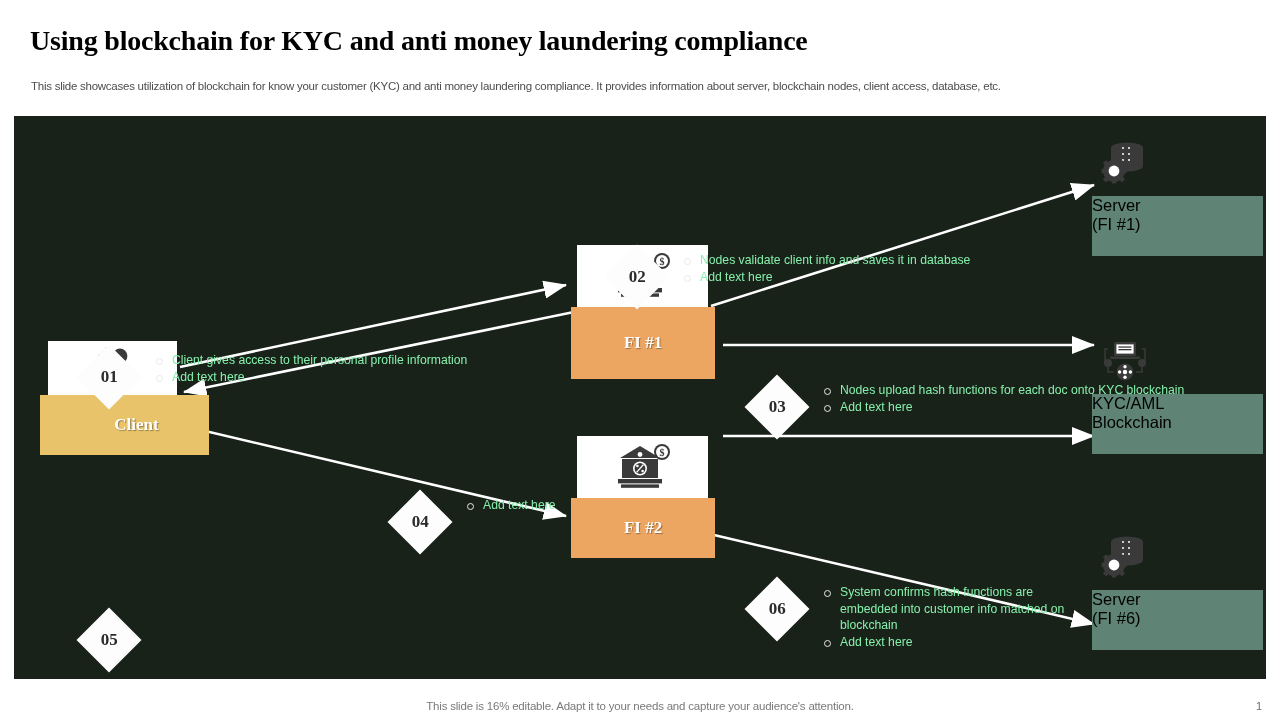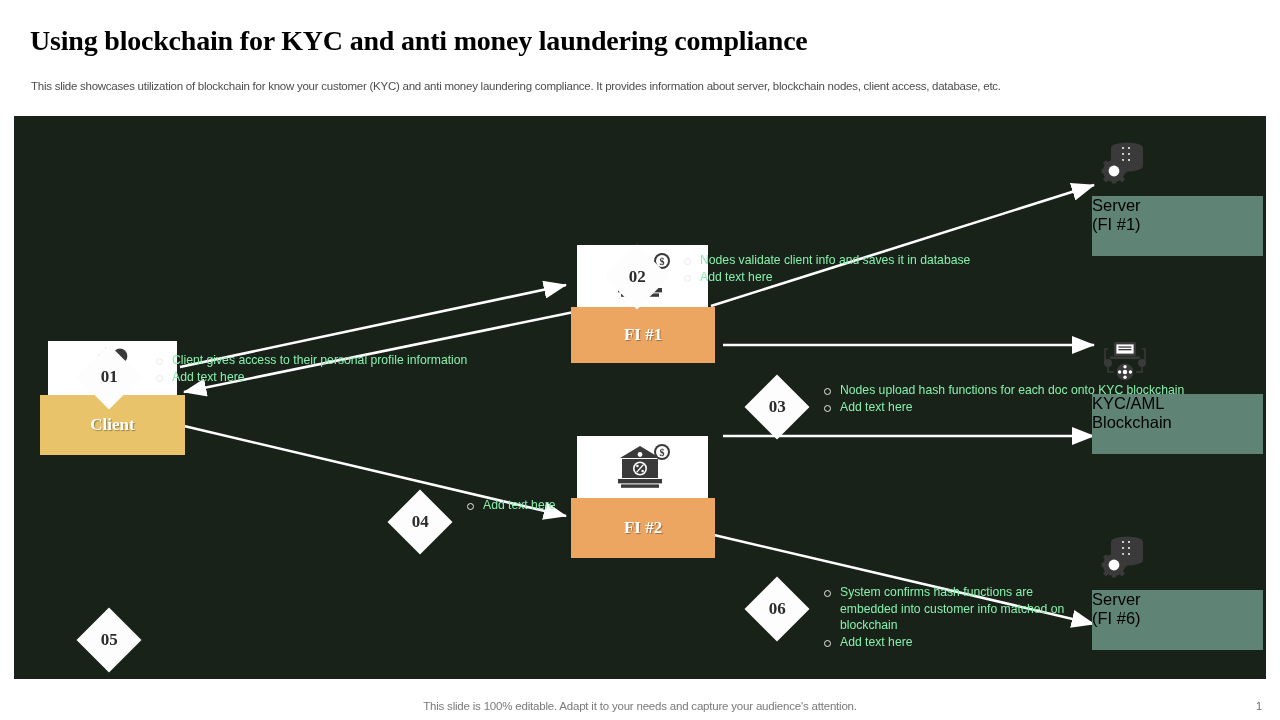--- a/index.html
+++ b/index.html
@@ -46,26 +46,26 @@
     text-align:center;
     font-family:"Liberation Serif", serif;
     font-weight:700;color:#ffffff;
     text-shadow:1px 1px 1px rgba(0,0,0,.35);
     line-height:1.18;
   }
 
   
   #node-client{left:34px;top:225px;}
   #node-client .icon-plate{width:129px;height:54px;}
-  #node-client .label-plate{width:145px;height:60px;background:#e8c36a;font-size:17px;margin-left:-8px;margin-top:0;}
+  #node-client .label-plate{width:145px;height:60px;background:#e8c36a;font-size:17px;margin-left:-8px;margin-top:0;padding-left:24px;}
 
   
   #node-fi1{left:563px;top:129px;}
   #node-fi1 .icon-plate{width:131px;height:62px;}
-  #node-fi1 .label-plate{width:144px;height:56px;background:#eda662;font-size:17px;margin-left:-6px;}
+  #node-fi1 .label-plate{width:144px;height:72px;background:#eda662;font-size:17px;margin-left:-6px;}
 
   
   #node-fi2{left:563px;top:320px;}
   #node-fi2 .icon-plate{width:131px;height:62px;}
   #node-fi2 .label-plate{width:144px;height:60px;background:#eda662;font-size:17px;margin-left:-6px;}
 
   
   .rnode{position:absolute;left:1085px;}
   .rnode .icon-plate{width:133px;height:56px;}
   .rnode .label-plate{width:171px;height:60px;background:#5f8476;font-size:16.5px;margin-left:-7px;}
@@ -375,16 +375,16 @@
       <div class="ctext" style="width:258px;">
         <ul>
           <li>System confirms hash functions are embedded into customer info matched on blockchain</li>
           <li>Add text here</li>
         </ul>
       </div>
     </div>
 
   </div>
 
-  <div class="footer">This slide is 100% editable. Adapt it to your needs and capture your audience's attention.</div>
+  <div class="footer">This slide is 16% editable. Adapt it to your needs and capture your audience's attention.</div>
   <div class="pageno">1</div>
 
 </div>
 
 </body></html>

